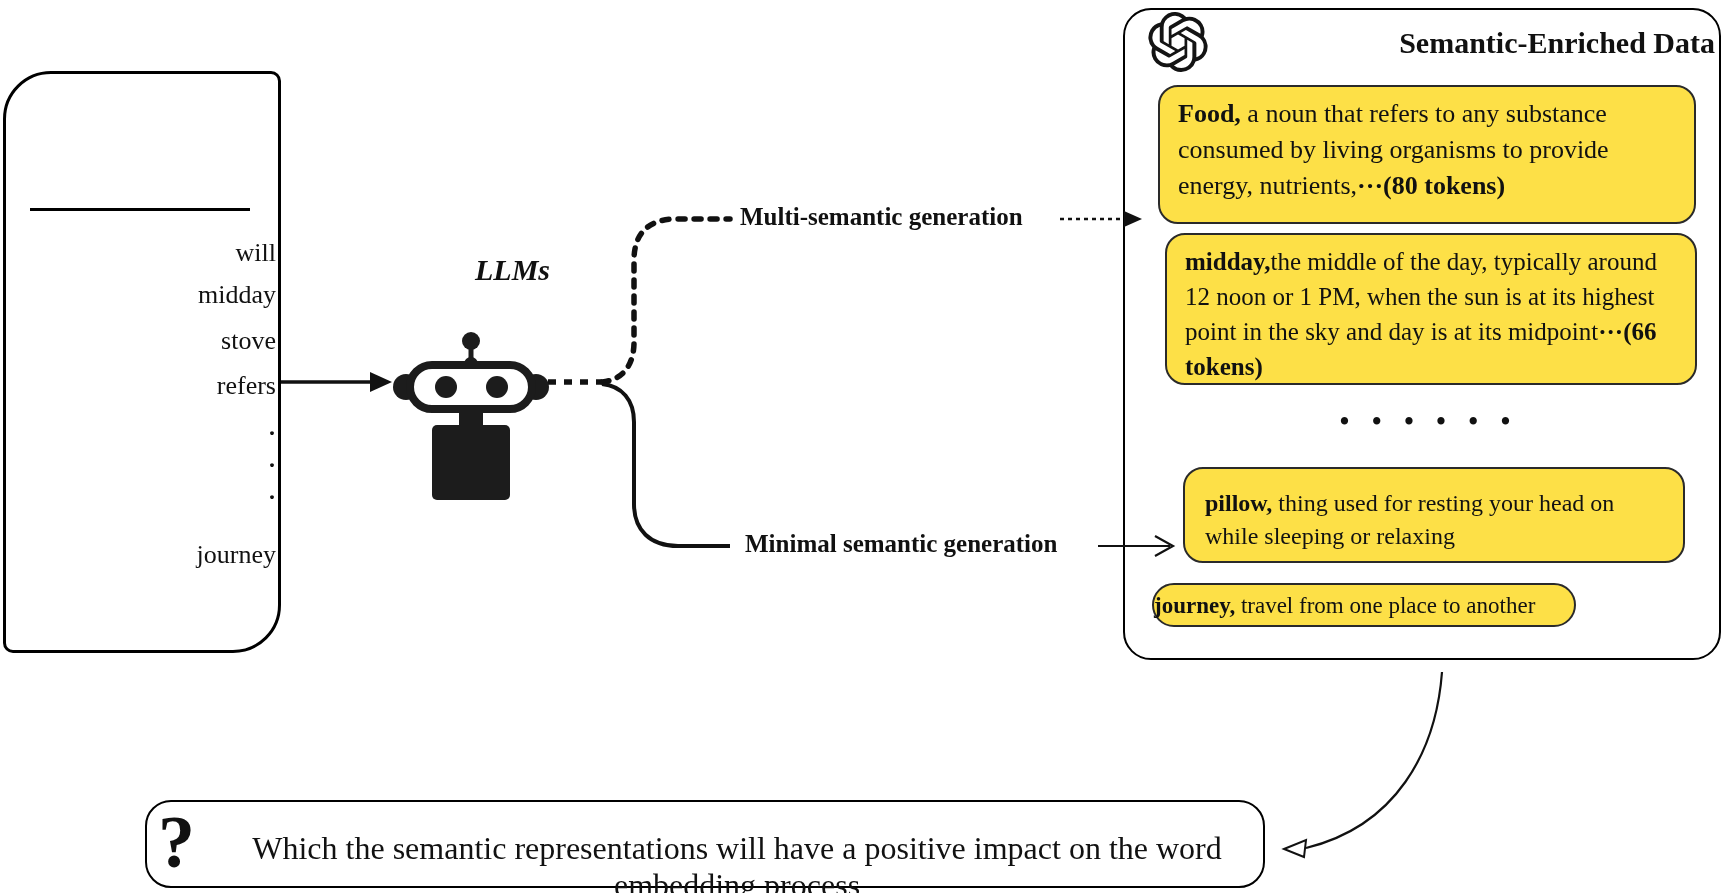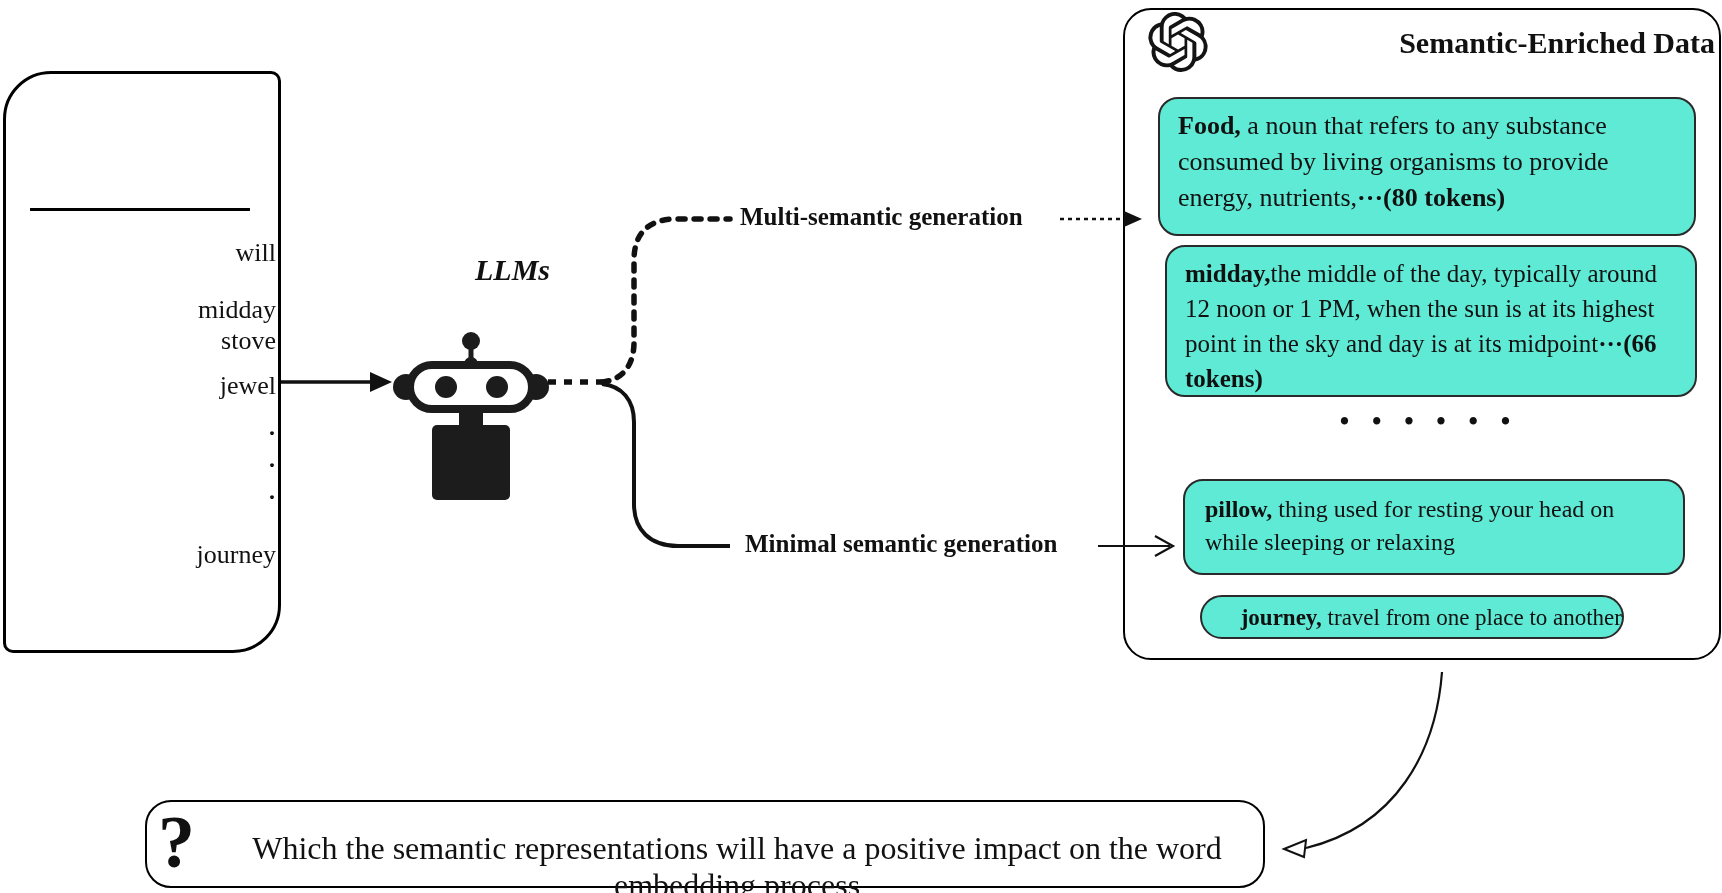--- a/index.html
+++ b/index.html
@@ -37,35 +37,34 @@
 
   
   .enriched-box{
     left:1123px;top:8px;width:594px;height:648px;
     border:2.5px solid #000;border-radius:28px;background:#fff;
   }
   .enriched-title{left:1235px;top:26px;width:480px;font-size:30px;font-weight:bold;}
   .openai-logo{left:1148px;top:12px;width:60px;height:62px;}
 
   .card{
-    background:#5eead4;
+    background:#fde047;
     border:2px solid #2a2a2a;
     border-radius:20px;
     font-size:25px;
     line-height:35px;
     padding:9px 18px;
     box-sizing:border-box;
-    margin-top:12px;
   }
   .card .kw{font-weight:bold;}
   .card-food{left:1158px;top:85px;width:538px;height:139px;font-size:26px;line-height:36px;}
   .card-midday{left:1165px;top:233px;width:532px;height:152px;}
-  .card-pillow{left:1183px;top:467px;width:502px;height:96px;font-size:24px;line-height:33px;padding:12px 20px;}
-  .card-journey{left:1200px;top:583px;width:424px;height:44px;border-radius:24px;
-    font-size:23px;line-height:41px;padding:0;text-align:right;}
+  .card-pillow{left:1183px;top:467px;width:502px;height:96px;font-size:24px;line-height:33px;padding:18px 20px;}
+  .card-journey{left:1152px;top:583px;width:424px;height:44px;border-radius:24px;
+    font-size:23px;line-height:41px;padding:0;text-align:left;}
   .dots-row{left:1310px;top:406px;width:230px;font-size:27px;font-weight:bold;
     word-spacing:16px;text-align:center;}
 
   
   .question-box{
     left:145px;top:800px;width:1120px;height:88px;
     border:2.5px solid #000;border-radius:26px;background:#fff;box-sizing:border-box;
   }
   .question-mark{left:158px;top:802px;width:60px;font-size:74px;font-weight:bold;line-height:80px;}
   .question-text{left:222px;top:830px;width:1030px;font-size:32px;text-align:center;font-family:Liberation Serif, serif;}
@@ -74,23 +73,23 @@
 </style>
 </head>
 <body>
 
 <div id="canvas">
 
   <div class="abs raw-box"></div>
   <div class="abs word-list-rule"></div>
 
   <div class="abs center word" style="top:238px">will</div>
-  <div class="abs center word" style="top:295px">midday</div>
+  <div class="abs center word" style="top:280px">midday</div>
   <div class="abs center word" style="top:326px">stove</div>
-  <div class="abs center word" style="top:371px">jewel</div>
+  <div class="abs center word" style="top:371px">refers</div>
   <div class="abs center vdot" style="top:428px">·</div>
   <div class="abs center vdot" style="top:460px">·</div>
   <div class="abs center vdot" style="top:492px">·</div>
   <div class="abs center word" style="top:540px">journey</div>
 
   <div class="abs center llm-label">LLMs</div>
 
   <div class="abs flow-label multi-label">Multi-semantic generation</div>
   <div class="abs flow-label minimal-label">Minimal semantic generation</div>
 

